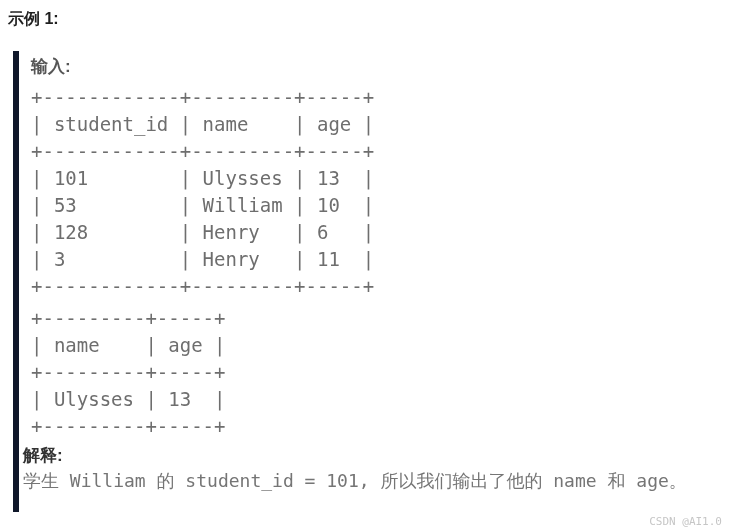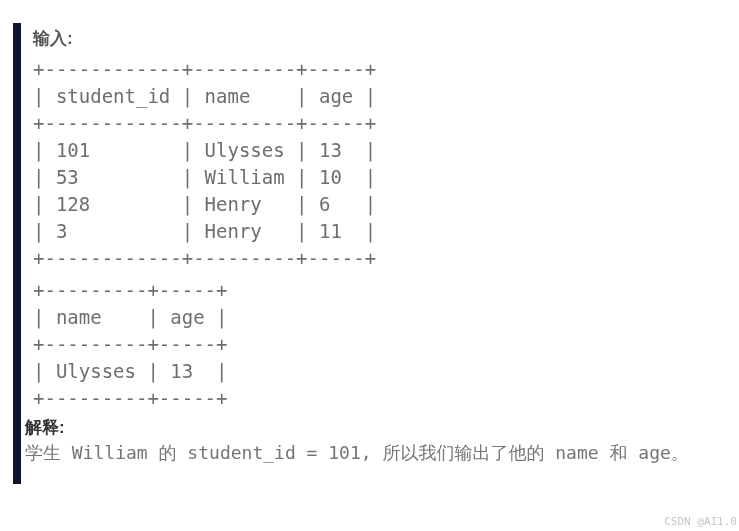--- a/index.html
+++ b/index.html
@@ -16,21 +16,21 @@
   }
   .example-title {
     padding: 10px 0 0 8px;
     font-size: 16px;
     line-height: 18px;
     font-weight: 700;
     color: #1f1f1f;
   }
   blockquote.example-quote {
     margin: 23px 0 0 13px;
-    border-left: 8px solid #0f172a;
+    border-left: 6px solid #0f172a;
     padding: 2px 8px 2px 4px;
   }
   .io-label {
     margin: 2px 0 0 8px;
     font-size: 17px;
     line-height: 24px;
     font-weight: 700;
     color: #565656;
   }
   pre.ascii-table {
@@ -52,33 +52,34 @@
     font-size: 17px;
     line-height: 24px;
     font-weight: 700;
     color: #333333;
   }
   .explanation .explain-text {
     font-family: "DejaVu Sans Mono", "DejaVu Sans", sans-serif;
   }
   .watermark {
     position: absolute;
-    right: 2px;
+    right: 17px;
     bottom: 3px;
     font-size: 11px;
     line-height: 13px;
     color: #c6c6c6;
     font-family: "DejaVu Sans Mono", monospace;
   }
 </style>
 </head>
 <body>
 
 <div class="page">
 
+  <div class="example-title">示例 1:</div>
 
   <blockquote class="example-quote">
 
     <div class="io-label">输入:</div>
 
     <pre class="ascii-table">+------------+---------+-----+
 | student_id | name    | age |
 +------------+---------+-----+
 | 101        | Ulysses | 13  |
 | 53         | William | 10  |

